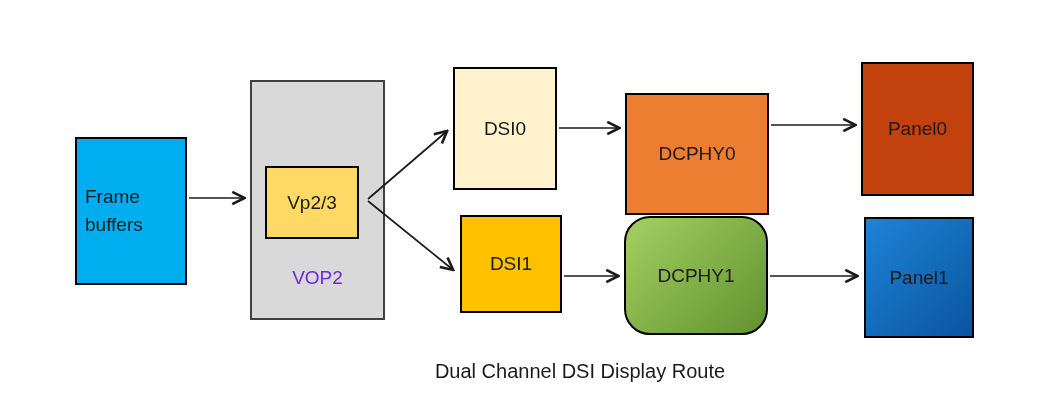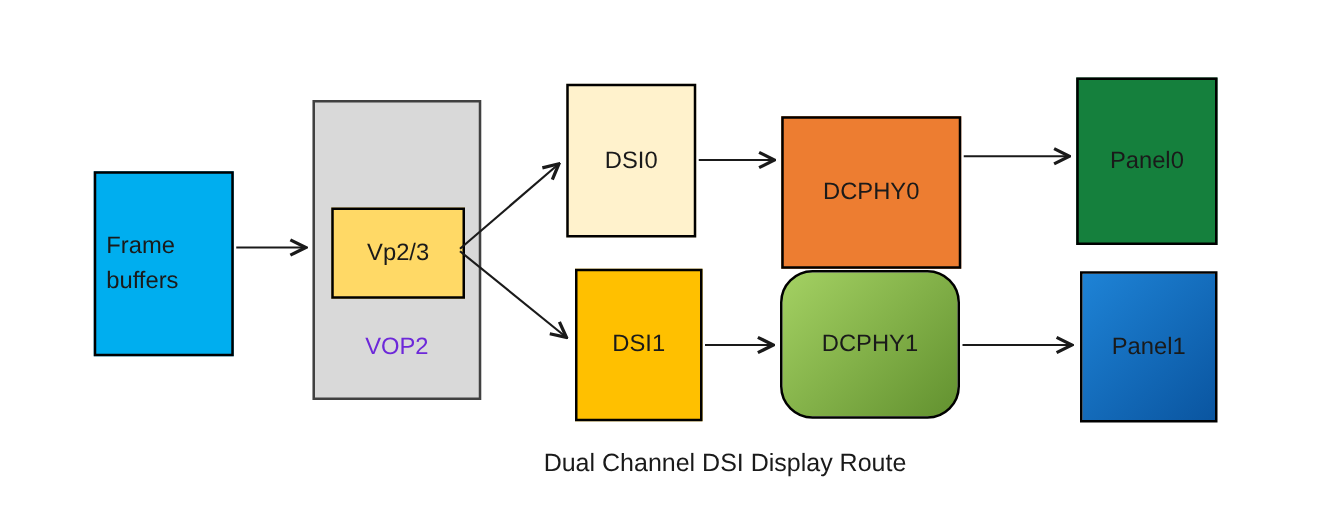--- a/index.html
+++ b/index.html
@@ -33,21 +33,21 @@
     padding: 0 8px;
   }
   #vop2-group {
     left: 250px; top: 80px; width: 135px; height: 240px;
     position: absolute;
     box-sizing: border-box;
     border: 2px solid #404040;
     background: #D9D9D9;
   }
   #vp23 {
-    left: 13px; top: 84px; width: 107px; height: 73px;
+    left: 13px; top: 84px; width: 94px; height: 73px;
     background: #FFD966;
   }
   .vop2-label {
     position: absolute;
     left: 0; top: 185px; width: 100%;
     text-align: center;
     font-size: 19px;
     color: #6d28d9;
   }
   #dsi0 {
@@ -57,21 +57,21 @@
   #dcphy0 {
     left: 625px; top: 65px; width: 144px; height: 122px;
     background: #ED7D31;
     margin-top: 28px;
   }
   #panel0 {
     left: 861px; top: 62px; width: 113px; height: 134px;
     background: #BDD7EE;
   }
   #dsi1 {
-    left: 460px; top: 215px; width: 102px; height: 122px;
+    left: 460px; top: 215px; width: 102px; height: 98px;
     background: #FFC000;
   }
   #dcphy1 {
     left: 624px; top: 216px; width: 144px; height: 119px;
     background: linear-gradient(135deg, #A4D163 0%, #62912F 100%);
   }
   #panel1 {
     left: 864px; top: 217px; width: 110px; height: 121px;
     background: linear-gradient(135deg, #1E83D6 0%, #0A55A0 100%);
   }
@@ -98,21 +98,21 @@
 
   <div id="vop2-group" style="background: rgb(217, 217, 217);">
     <div class="node" id="vp23" style="background: rgb(255, 217, 102);">Vp2/3</div>
     <div class="vop2-label">VOP2</div>
   </div>
 
   <div class="node" id="dsi0" style="background: rgb(255, 242, 204);">DSI0</div>
 
   <div class="node" id="dcphy0" style="background: rgb(237, 125, 49);">DCPHY0</div>
 
-  <div class="node" id="panel0" style="background: #15803d;">Panel0</div>
+  <div class="node" id="panel0" style="background: #c2410c;">Panel0</div>
 
   <div class="node" id="dsi1" style="background: rgb(255, 192, 0);">DSI1</div>
 
   <div class="node" id="dcphy1" style="background: linear-gradient(135deg, rgb(164, 209, 99) 0%, rgb(98, 145, 47) 100%); border-radius: 26px;">DCPHY1</div>
 
   <div class="node" id="panel1" style="background: linear-gradient(135deg, rgb(30, 131, 214) 0%, rgb(10, 85, 160) 100%);">Panel1</div>
 
   <svg id="connectors" viewBox="0 0 1060 413" xmlns="http://www.w3.org/2000/svg">
     <defs>
       <marker id="arrowhead" viewBox="0 0 10 10" refX="8" refY="5" markerWidth="9" markerHeight="9" orient="auto-start-reverse">

